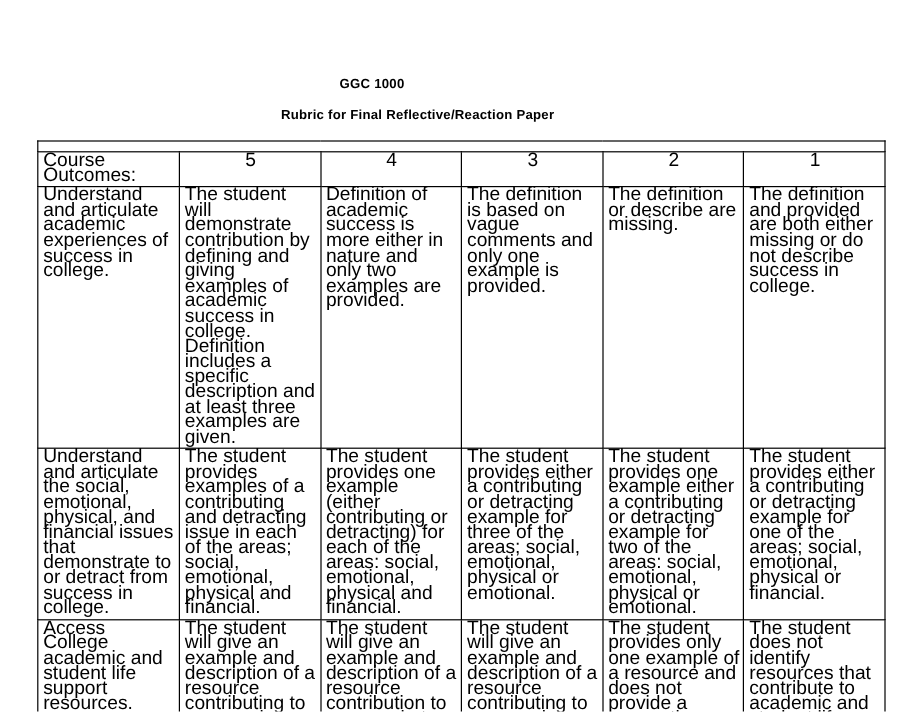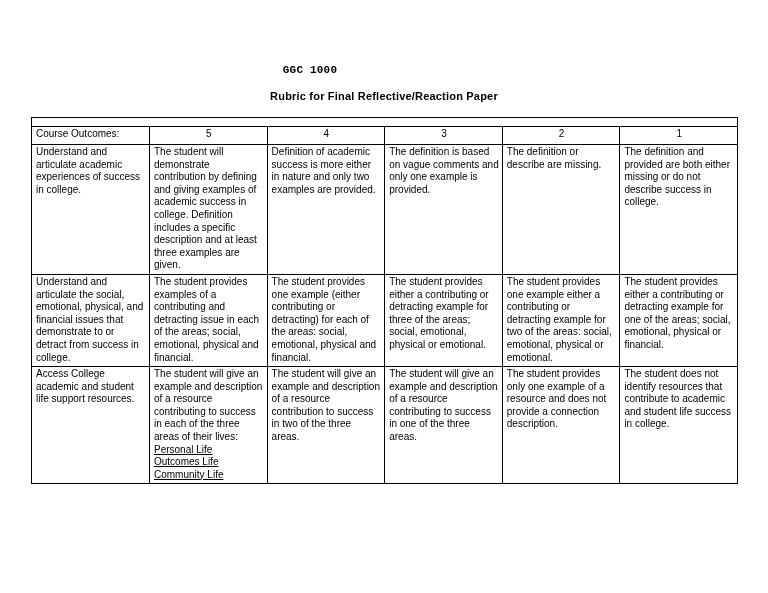--- a/index.html
+++ b/index.html
@@ -27,49 +27,47 @@
     font-weight: bold;
     margin: 0;
     padding: 0;
   }
   #course-code {
     position: absolute;
     left: 0;
     top: 64px;
     width: 620px;
     letter-spacing: 0.2px;
-    font-family: Liberation Mono, monospace;
   }
   #doc-subtitle {
     position: absolute;
     left: 0;
     top: 90px;
     width: 696px;
     letter-spacing: 0.2px;
-    padding-left: 36px;
   }
   .rubric-wrap {
     position: absolute;
     left: 31px;
     top: 117px;
     width: 706px;
   }
   table.rubric {
     border-collapse: collapse;
     table-layout: fixed;
     width: 706px;
     border: 1px solid #000000;
   }
   table.rubric col.c-outcome { width: 118px; }
   table.rubric col.c-score   { width: 117.6px; }
   table.rubric td {
     border: 1px solid #000000;
     vertical-align: top;
     padding: 1px 3px 2px 4px;
-    font-size: 10px;
+    font-size: 16px;
     line-height: 12.6px;
     font-family: "Liberation Sans", sans-serif;
   }
   tr.spacer-row td {
     height: 8px;
     padding: 0;
     border-left: 1px solid #000000;
     border-right: 1px solid #000000;
     border-top: 1px solid #000000;
     border-bottom: 1px solid #000000;

